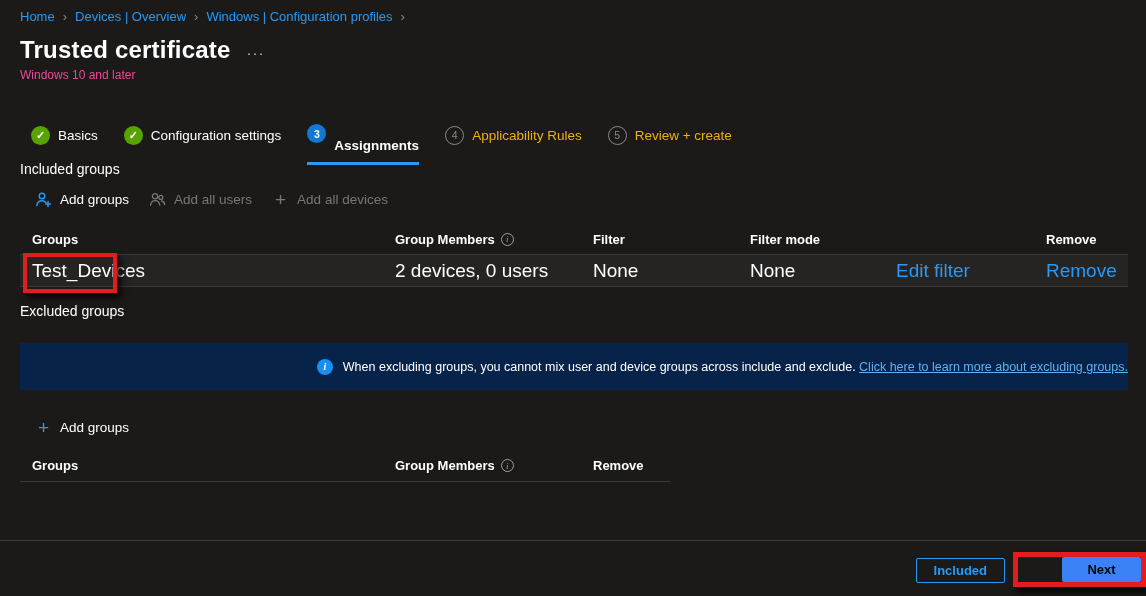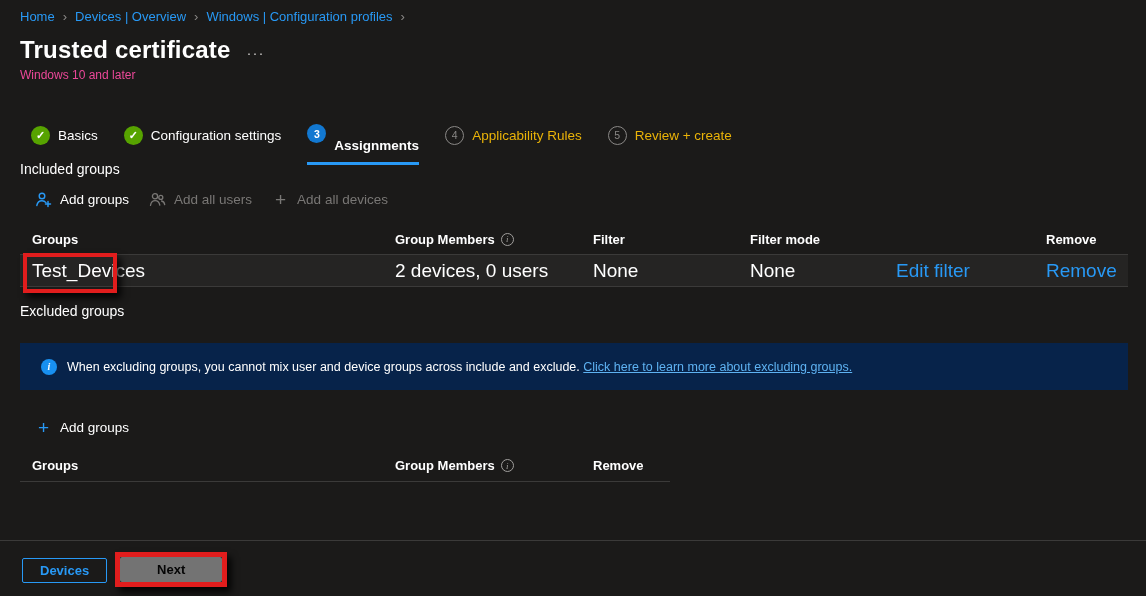--- a/index.html
+++ b/index.html
@@ -4,21 +4,21 @@
 <style>
   * { margin:0; padding:0; box-sizing:border-box; }
   html,body { width:1146px; height:596px; }
   body {
     background:#1b1a19;
     font-family:"Liberation Sans", sans-serif;
     color:#ffffff;
     overflow:hidden;
     position:relative;
   }
-  .abs { position:absolute; }
+  .abs { position:absolute;justify-content:flex-end; }
 
   
   .breadcrumb { top:9px; left:20px; display:flex; align-items:center; font-size:13px; }
   .crumb { color:#2899f5; cursor:pointer; }
   .crumb-sep { color:#8a8886; margin:0 8px; font-size:13px; }
 
   
   .title-row { top:36px; left:20px; display:flex; align-items:center; gap:16px; }
   .page-title { font-size:24px; font-weight:700; letter-spacing:.2px; }
   .more-dots { color:#c8c6c4; font-size:15px; letter-spacing:1px; cursor:pointer; margin-top:4px; }
@@ -76,21 +76,21 @@
   .grid-exc { display:grid; grid-template-columns:363px 198px auto; align-items:center; padding-left:12px; }
   .thead2 { height:32px; border-bottom:1px solid #3b3a39; font-size:13px; font-weight:700; }
   .trow2 { height:31px; border-bottom:1px solid #3b3a39; font-size:13px; display:flex; align-items:center; padding-left:12px; }
 
   
   .footer { top:540px; left:0; width:1146px; height:56px; border-top:1px solid #3b3a39;
     display:flex; align-items:flex-start; padding:17px 0 0 22px; }
   .btn { height:25px; font-size:13px; font-weight:700; border-radius:2px; cursor:pointer;
     display:flex; align-items:center; justify-content:center; font-family:"Liberation Sans", sans-serif; }
   .btn-outline { background:transparent; border:1px solid #2899f5; color:#2899f5; padding:0 17px; }
-  .btn-fill { background:#737373; border:none; color:#050505; width:102px; }
+  .btn-fill { background:#3b82f6; border:none; color:#050505; width:79px;margin-left:44px; }
   .next-wrap { margin-left:8px; margin-top:-6px; border:5px solid #e11d1d;
     box-shadow:4px 5px 7px rgba(0,0,0,.9); }
 
   
   .annot-box { left:23px; top:253px; width:94px; height:40px; border:4px solid #e11d1d;
     box-shadow:4px 5px 7px rgba(0,0,0,.85); pointer-events:none; }
 
   svg { display:block; }
 </style>
 </head>
@@ -209,19 +209,19 @@
     <div>Groups</div>
     <div class="hdr-with-info">
       <span>Group Members</span>
       <span class="info-outline">i</span>
     </div>
     <div>Remove</div>
   </div>
 </div>
 
 <div class="abs footer">
-  <button class="btn btn-outline">Devices</button>
+  <button class="btn btn-outline">Included</button>
   <span class="next-wrap">
     <button class="btn btn-fill">Next</button>
   </span>
 </div>
 
 <div class="abs annot-box"></div>
 
 </body></html>

